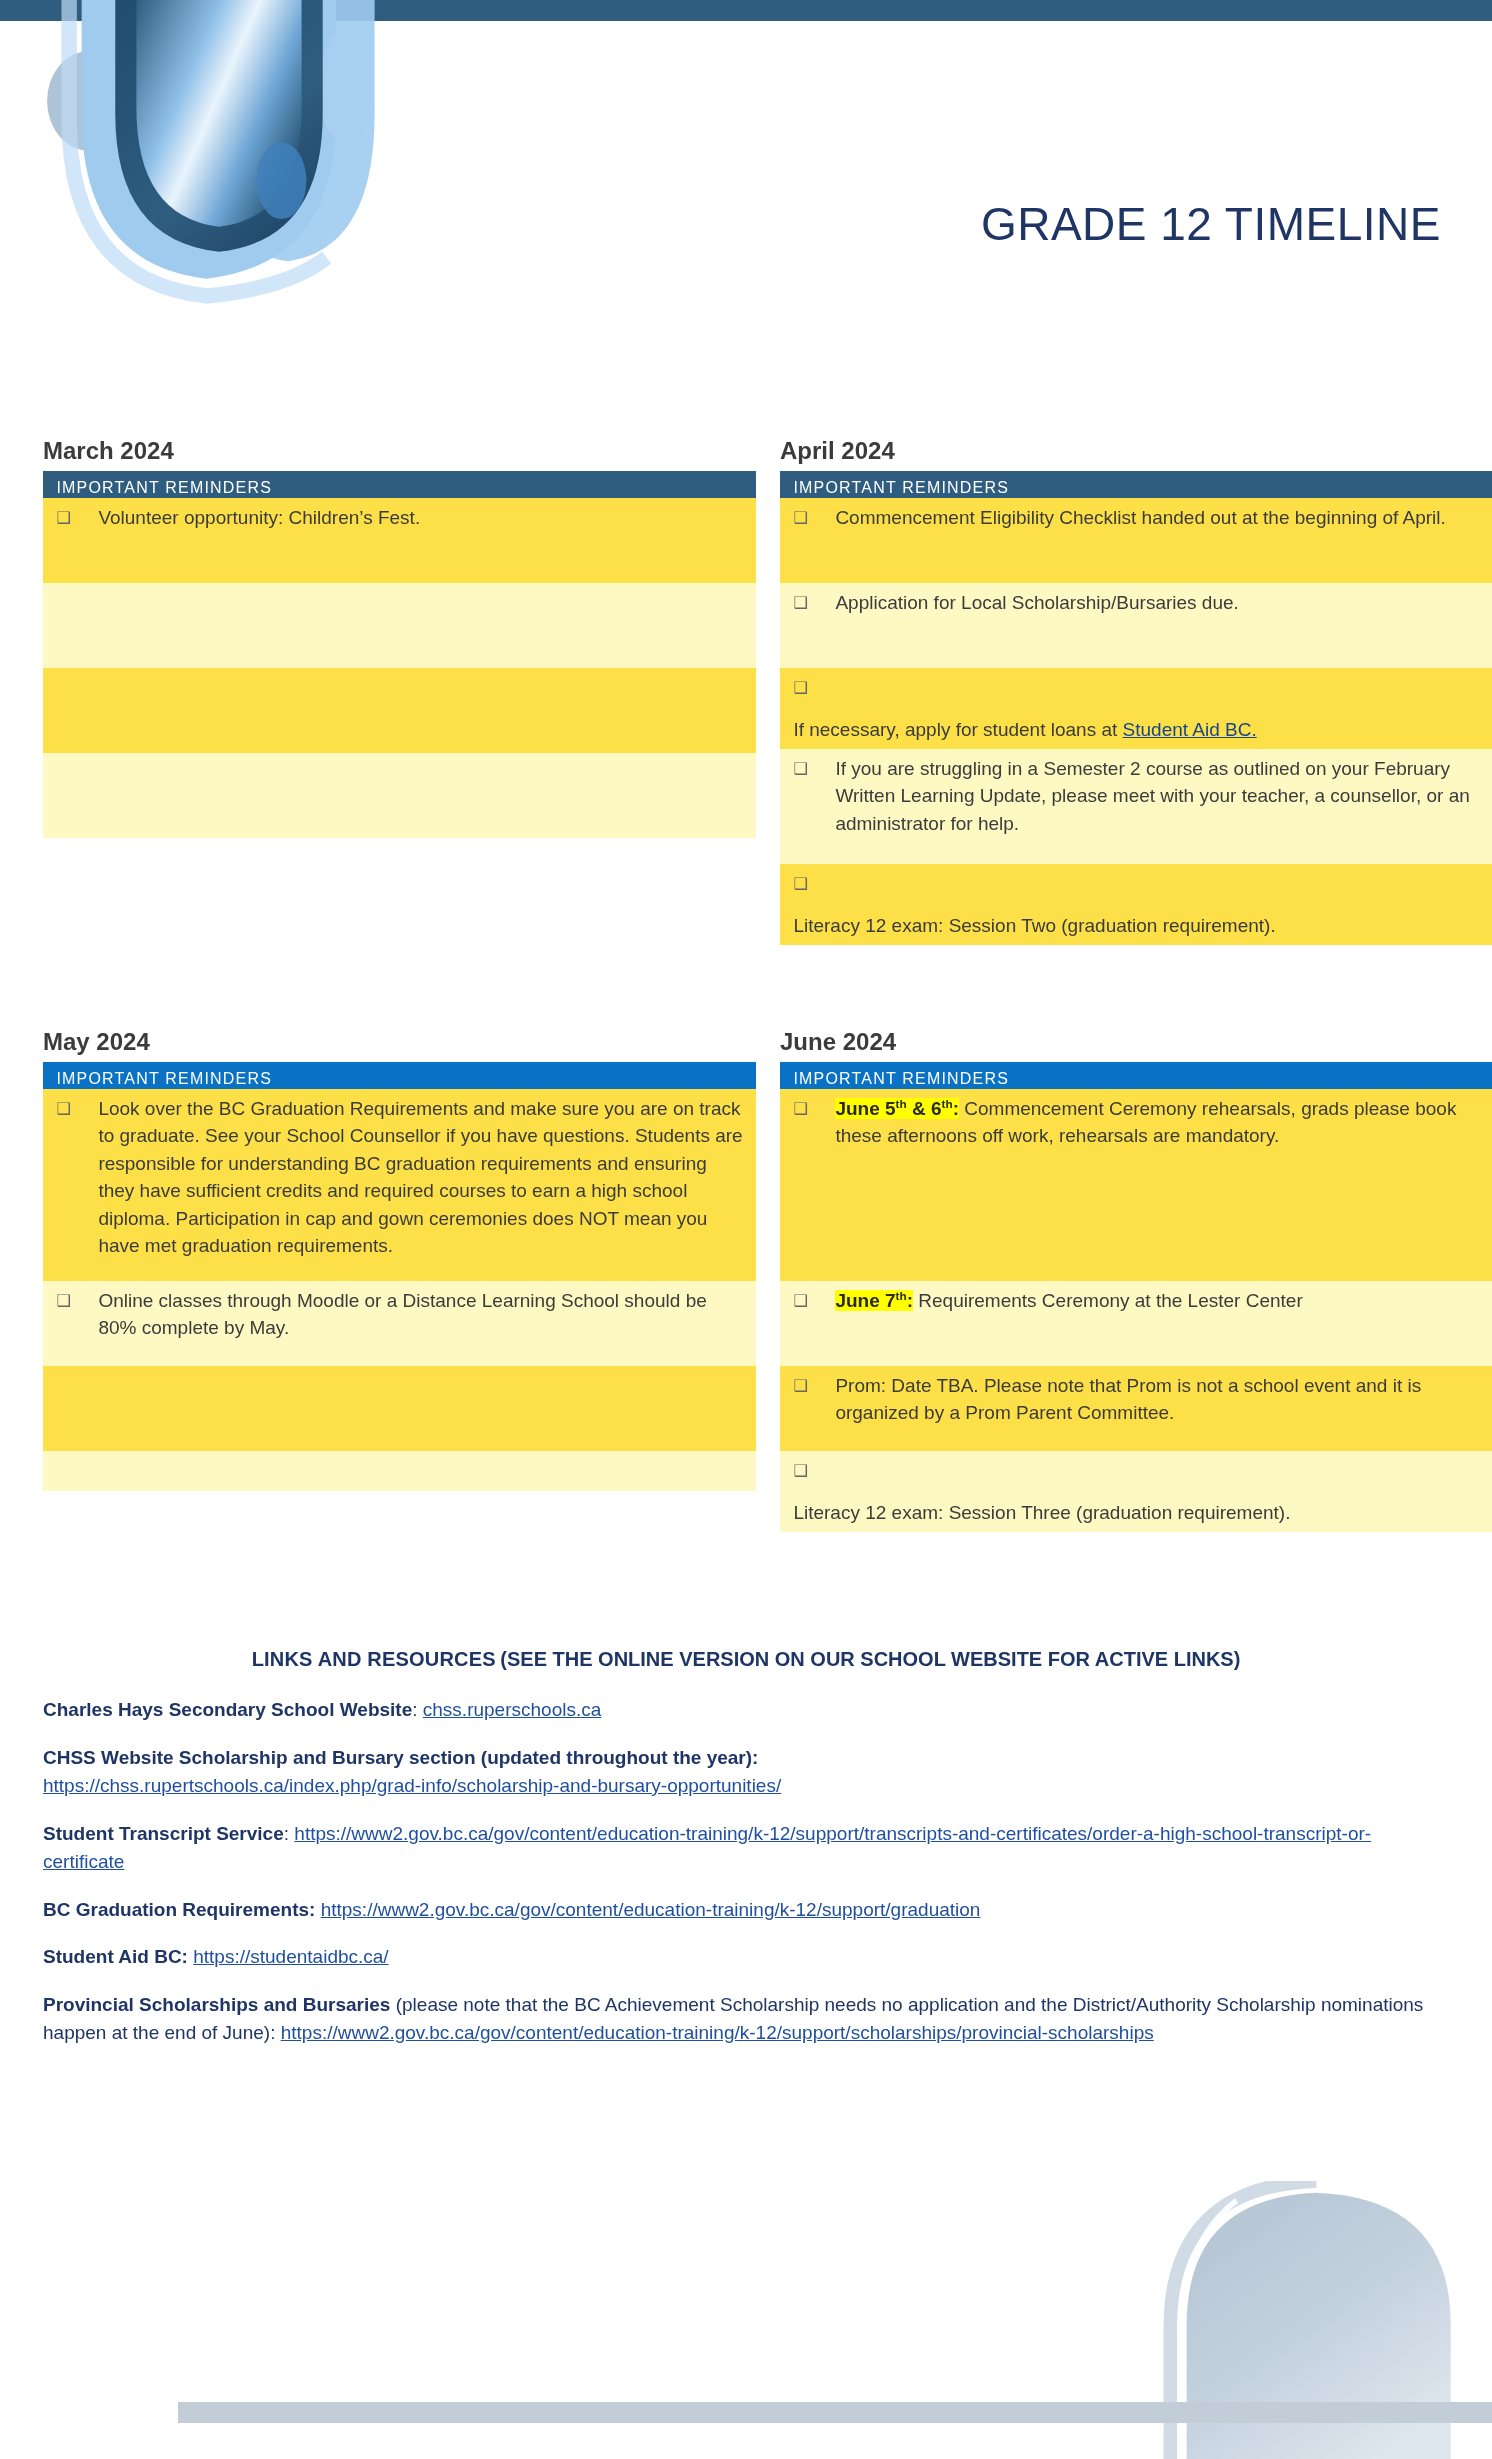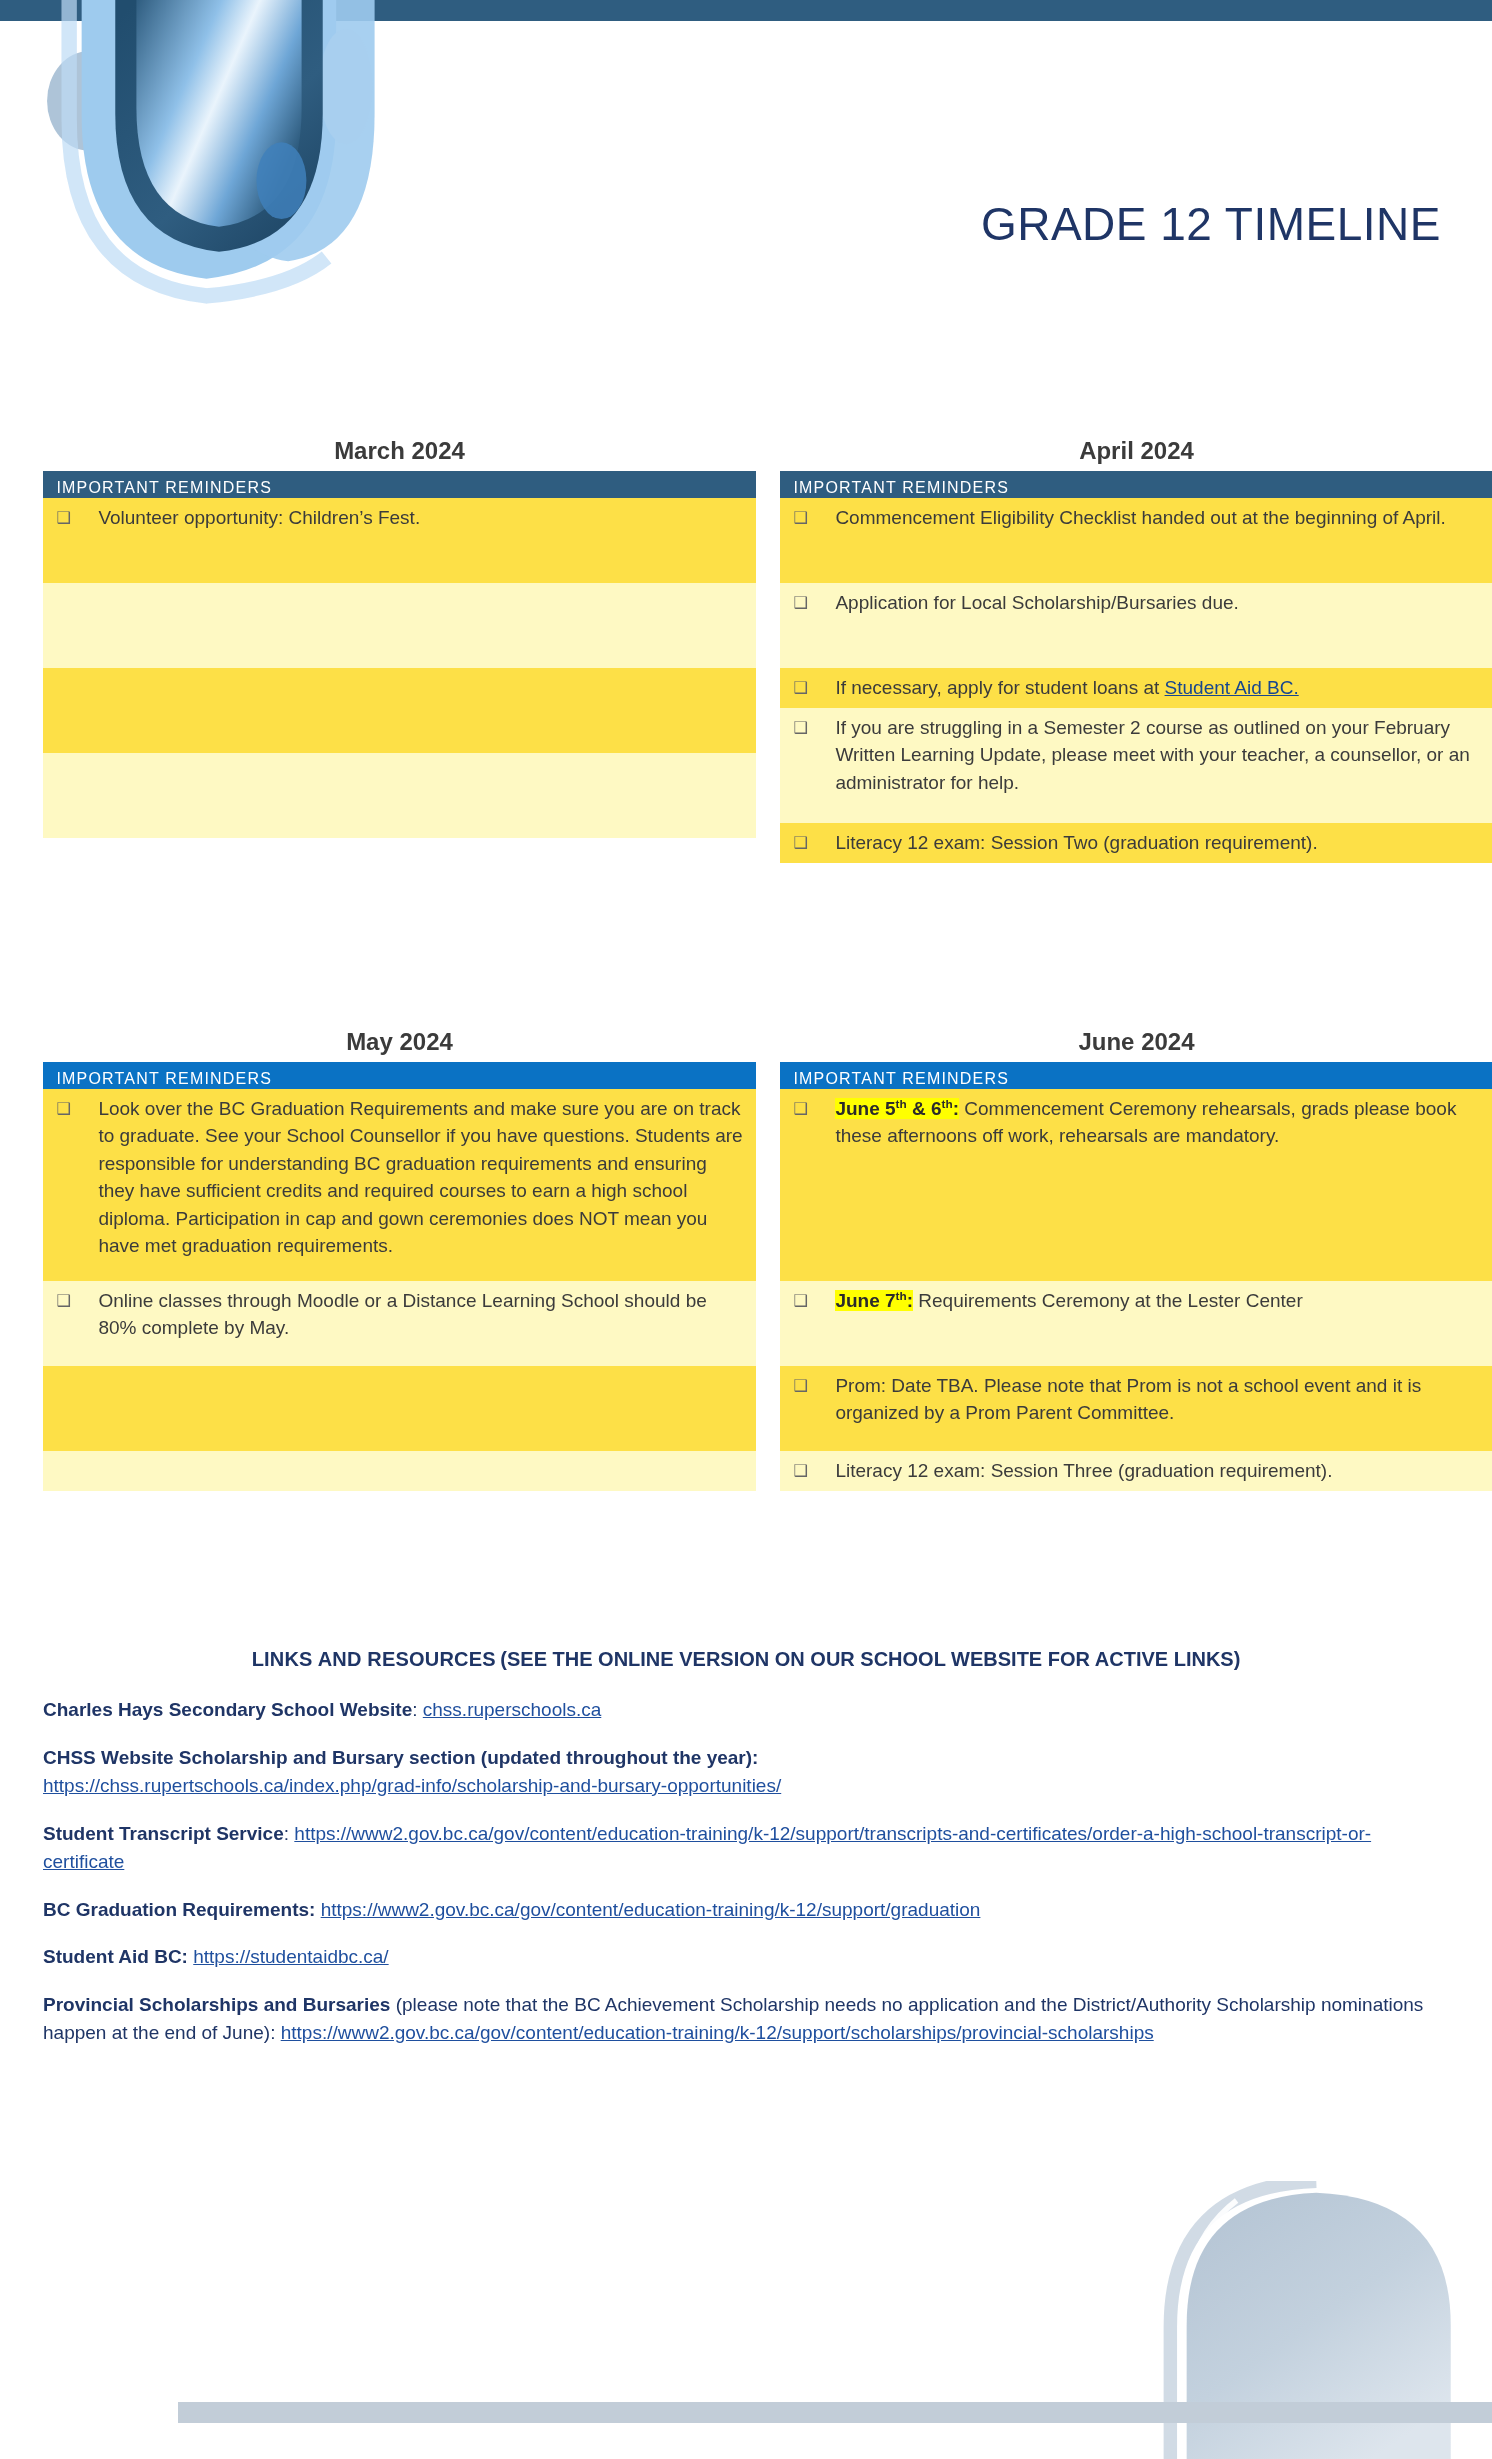--- a/index.html
+++ b/index.html
@@ -43,21 +43,21 @@
   
   .month-grid{
     position:absolute;left:0;width:1493px;
     display:flex;gap:0;
   }
   .month-col{width:730px;}
   .month-col.left{margin-left:43px;margin-right:24px;}
   .month-col.right{margin-left:0;}
 
   .month-name{
-    text-align:center;
+    text-align:left;
     font-size:24px;font-weight:bold;color:#3b3b3b;
     padding-bottom:5.8px;
     font-family:"Liberation Sans", sans-serif;
   }
   .reminders-bar{
     height:27px;line-height:33px;
     padding-left:13.4px;
     color:#ffffff;font-size:16px;letter-spacing:1.2px;
     font-weight:400;
   }
@@ -70,21 +70,21 @@
     padding:5.8px 9.6px 5.8px 13.4px;
     font-size:19px;line-height:1.45;
     color:#3b3b3b;
     box-sizing:border-box;
   }
   .row.shade{background:#fef9c3;}
   .row.plain{background:#fde047;}
   .row.tall   {min-height:85px;}
   .row.taller {min-height:115px;}
   .row.blank  {min-height:85px;}
-  .row.short  {min-height:40px;}
+  .row.short  {min-height:40px;flex-direction:column;}
 
   .chk{
     flex:0 0 42px;
     font-size:18px;color:#555;
     font-family:"DejaVu Sans", sans-serif;
     line-height:1.45;
   }
   .chk:after{content:"\2751";color:#666;font-size:16.3px;}
   .rowtext{flex:1 1 auto;}
 

